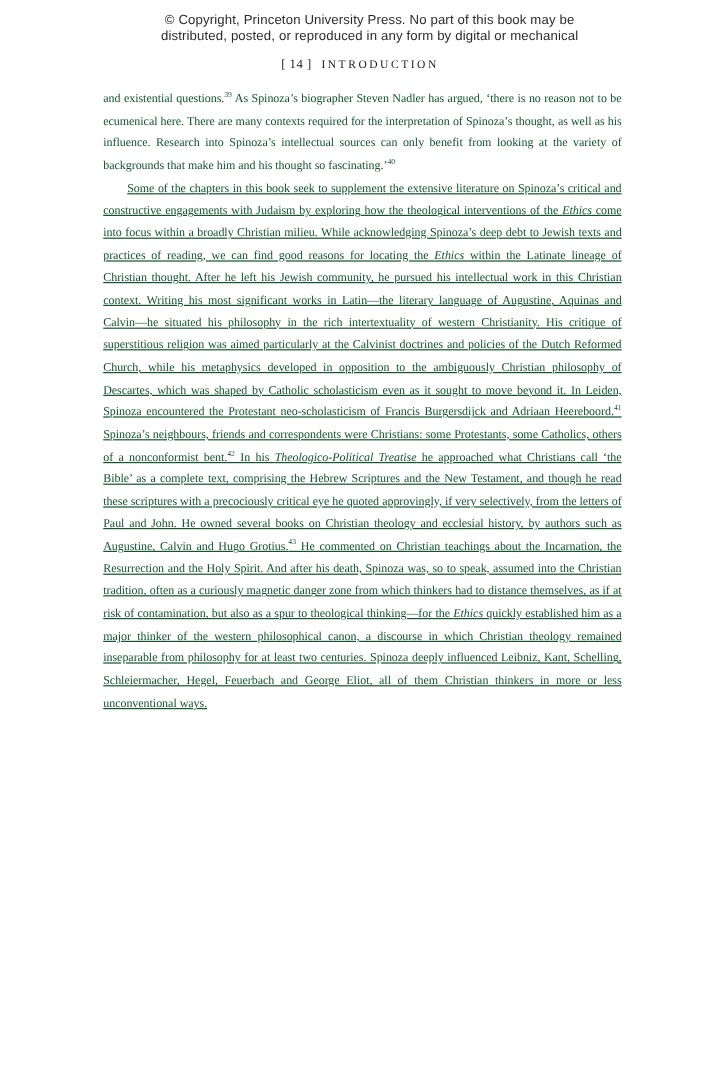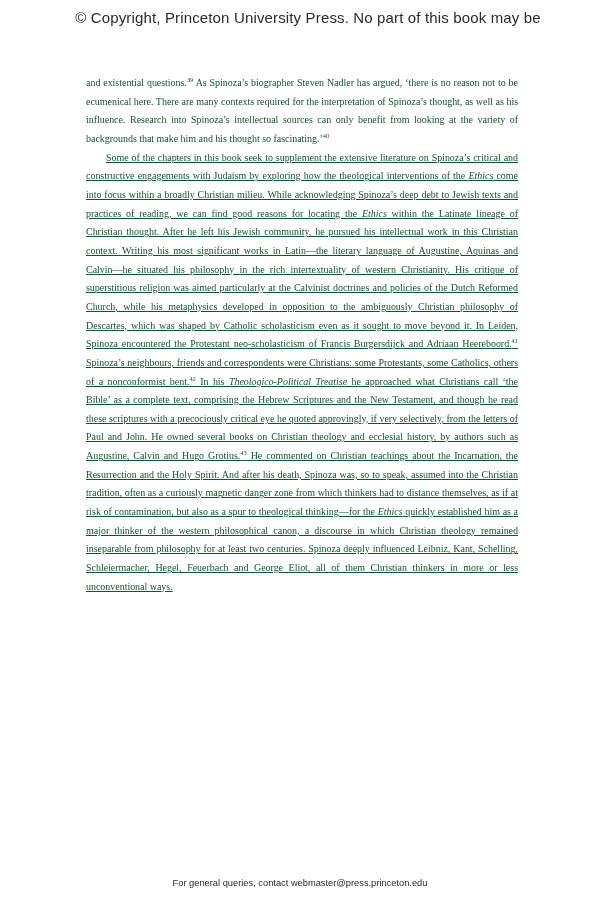--- a/index.html
+++ b/index.html
@@ -24,21 +24,21 @@
   }
 
   
   .copyright-notice {
     position: absolute;
     top: 11px;
     left: 16px;
     right: 0;
     text-align: center;
     font-family: "Liberation Sans", sans-serif;
-    font-size: 15px;
+    font-size: 11px;
     line-height: 13.3px;
     color: #2b2b2b;
     letter-spacing: 0.01em;
   }
   .copyright-notice .cline {
     display: block;
     white-space: nowrap;
   }
 
   
@@ -111,25 +111,26 @@
     white-space: nowrap;
   }
 </style>
 </head>
 <body>
 
 <div class="page">
 
   <div class="copyright-notice">
     <span class="cline">© Copyright, Princeton University Press. No part of this book may be</span>
+    <span class="cline">distributed, posted, or reproduced in any form by digital or mechanical</span>
   </div>
 
+  <div class="running-head">
+    <span class="folio">[ 14 ]</span><span class="chapter-title">INTRODUCTION</span>
+  </div>
 
   <div class="body-text" id="body-text-block">
       <p><span>and existential questions.</span><sup class="footnote-ref">39</sup><span> As Spinoza’s biographer Steven Nadler has argued, ‘there is no reason not to be ecumenical here. There are many contexts required for the interpretation of Spinoza’s thought, as well as his influence. Research into Spinoza’s intellectual sources can only benefit from looking at the variety of backgrounds that make him and his thought so fascinating.’</span><sup class="footnote-ref">40</sup></p>
       <p class="indented"><span>Some of the chapters in this book seek to supplement the extensive literature on Spinoza’s critical and constructive engagements with Judaism by exploring how the theological interventions of the </span><i>Ethics</i><span> come into focus within a broadly Christian milieu. While acknowledging Spinoza’s deep debt to Jewish texts and practices of reading, we can find good reasons for locating the </span><i>Ethics</i><span> within the Latinate lineage of Christian thought. After he left his Jewish community, he pursued his intellectual work in this Christian context. Writing his most significant works in Latin—the literary language of Augustine, Aquinas and Calvin—he situated his philosophy in the rich intertextuality of western Christianity. His critique of superstitious religion was aimed particularly at the Calvinist doctrines and policies of the Dutch Reformed Church, while his metaphysics developed in opposition to the ambiguously Christian philosophy of Descartes, which was shaped by Catholic scholasticism even as it sought to move beyond it. In Leiden, Spinoza encountered the Protestant neo-scholasticism of Francis Burgersdijck and Adriaan Heereboord.</span><sup class="footnote-ref">41</sup><span> Spinoza’s neighbours, friends and correspondents were Christians: some Protestants, some Catholics, others of a nonconformist bent.</span><sup class="footnote-ref">42</sup><span> In his </span><i>Theologico-Political Treatise</i><span> he approached what Christians call ‘the Bible’ as a complete text, comprising the Hebrew Scriptures and the New Testament, and though he read these scriptures with a precociously critical eye he quoted approvingly, if very selectively, from the letters of Paul and John. He owned several books on Christian theology and ecclesial history, by authors such as Augustine, Calvin and Hugo Grotius.</span><sup class="footnote-ref">43</sup><span> He commented on Christian teachings about the Incarnation, the Resurrection and the Holy Spirit. And after his death, Spinoza was, so to speak, assumed into the Christian tradition, often as a curiously magnetic danger zone from which thinkers had to distance themselves, as if at risk of contamination, but also as a spur to theological thinking—for the </span><i>Ethics</i><span> quickly established him as a major thinker of the western philosophical canon, a discourse in which Christian theology remained inseparable from philosophy for at least two centuries. Spinoza deeply influenced Leibniz, Kant, Schelling, Schleiermacher, Hegel, Feuerbach and George Eliot, all of them Christian thinkers in more or less unconventional ways.</span></p>
     </div>
 
-  <div class="page-footer">
-    <span>For general queries, contact webmaster@press.princeton.edu</span>
-  </div>
 
 </div>
 
 </body></html>

